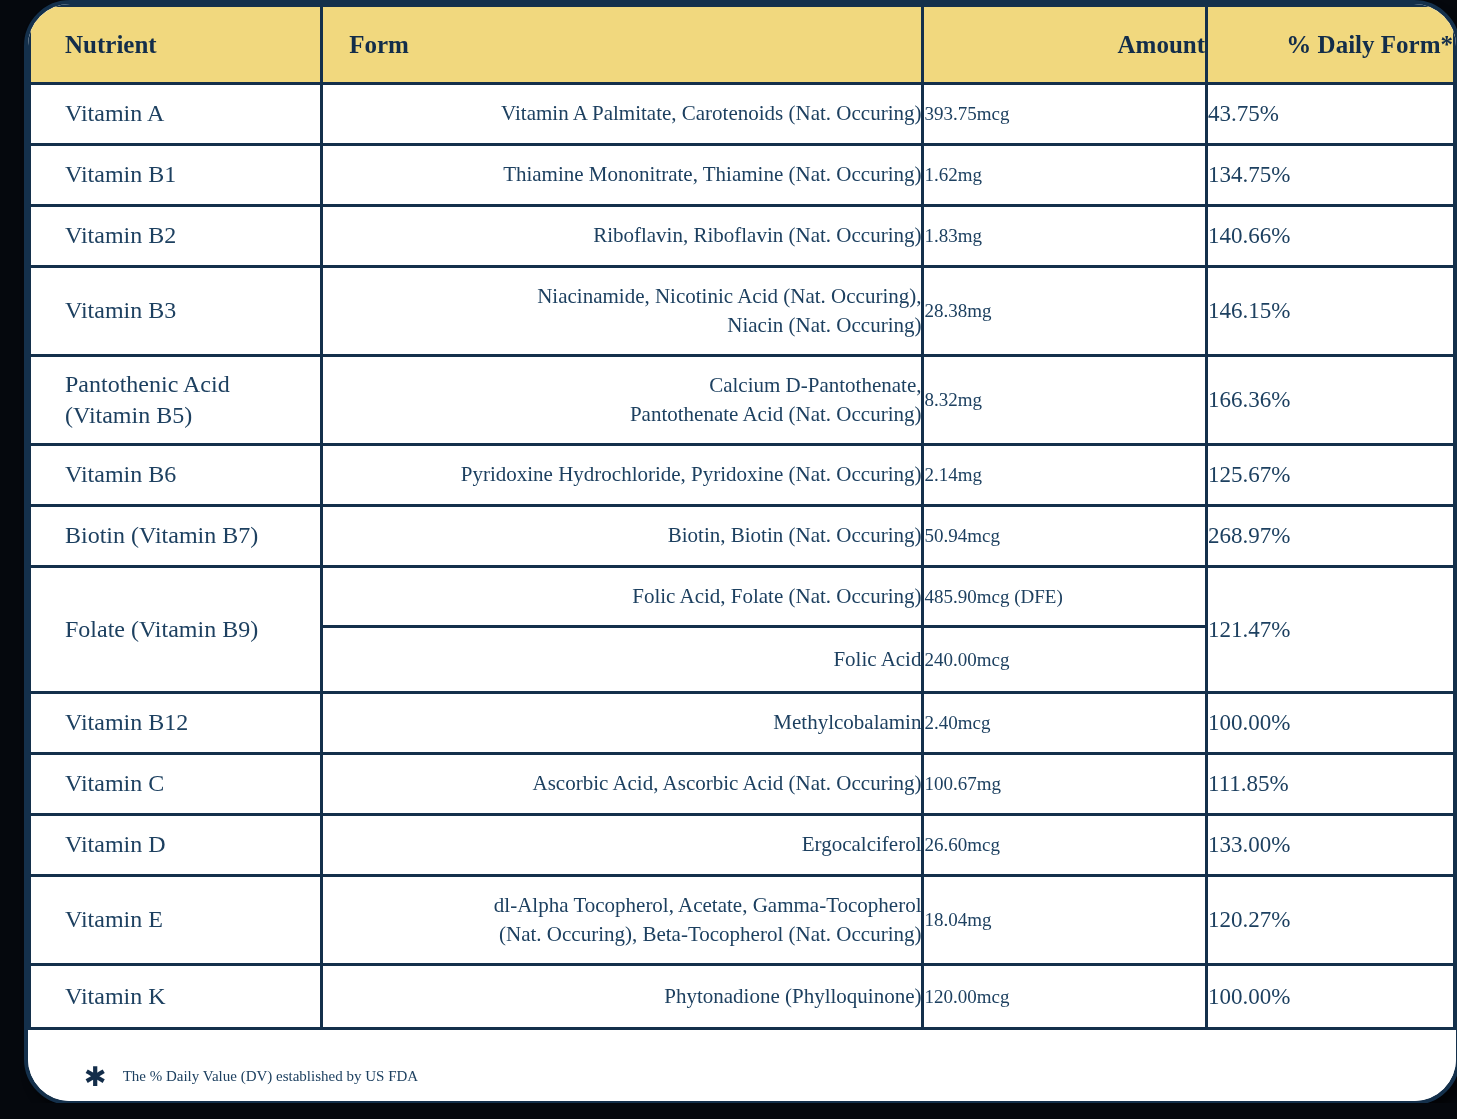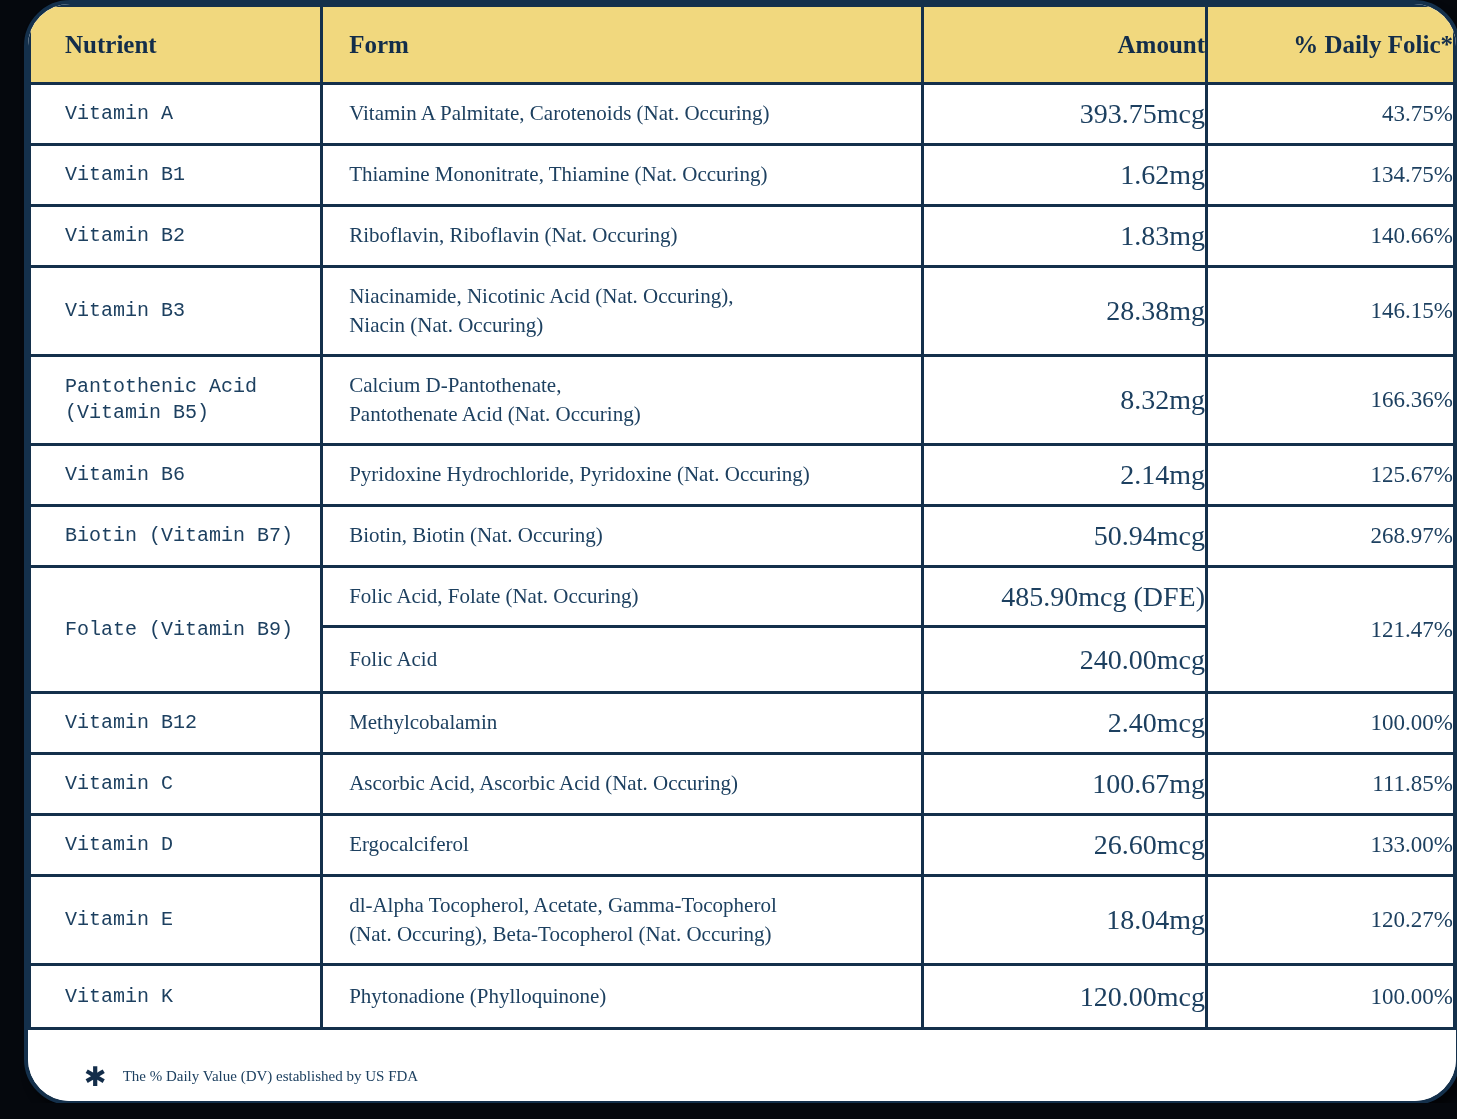--- a/index.html
+++ b/index.html
@@ -44,37 +44,36 @@
     background:var(--yellow);
     height:78px;
     font-size:25px;
     font-weight:bold;
     color:#132d4a;
   }
   th.left{text-align:left;padding-left:34px;}
   th.form-h{text-align:left;padding-left:26px;}
   th.center{text-align:right;}
   td.nutrient{
-    font-size:20px;
+    font-size:24px;
     text-align:left;
     padding-left:34px;
     white-space:pre-line;
     line-height:1.3;
-    font-family:Liberation Mono, monospace;
   }
   td.form{
     font-size:21px;
-    text-align:left;
+    text-align:right;
     padding-left:26px;
-    padding-right:20px;
+    padding-right:0;
     white-space:pre-line;
     line-height:1.4;
   }
-  td.amount{font-size:28px;text-align:right;}
-  td.dv{font-size:23px;text-align:right;}
+  td.amount{font-size:19px;text-align:left;}
+  td.dv{font-size:23px;text-align:left;}
   tr.r{height:61px;}
   tr.r-tall{height:89px;}
   tr.r-f1{height:60px;}
   tr.r-f2{height:66px;}
   tr.r-k{height:64px;}
   .footnote{
     height:92px;
     display:flex;
     align-items:center;
     padding-left:56px;
@@ -108,21 +107,21 @@
       <col class="c-nutrient">
         <col class="c-form">
         <col class="c-amount">
         <col class="c-dv">
     </colgroup>
     <thead>
       <tr>
         <th class="left">Nutrient</th>
         <th class="form-h">Form</th>
         <th class="center">Amount</th>
-        <th class="center">% Daily Folic*</th>
+        <th class="center">% Daily Form*</th>
       </tr>
     </thead>
     <tbody>
       <tr class="r">
         <td class="nutrient">Vitamin A</td>
         <td class="form">Vitamin A Palmitate, Carotenoids (Nat. Occuring)</td>
         <td class="amount">393.75mcg</td>
         <td class="dv">43.75%</td>
       </tr>
       <tr class="r">

